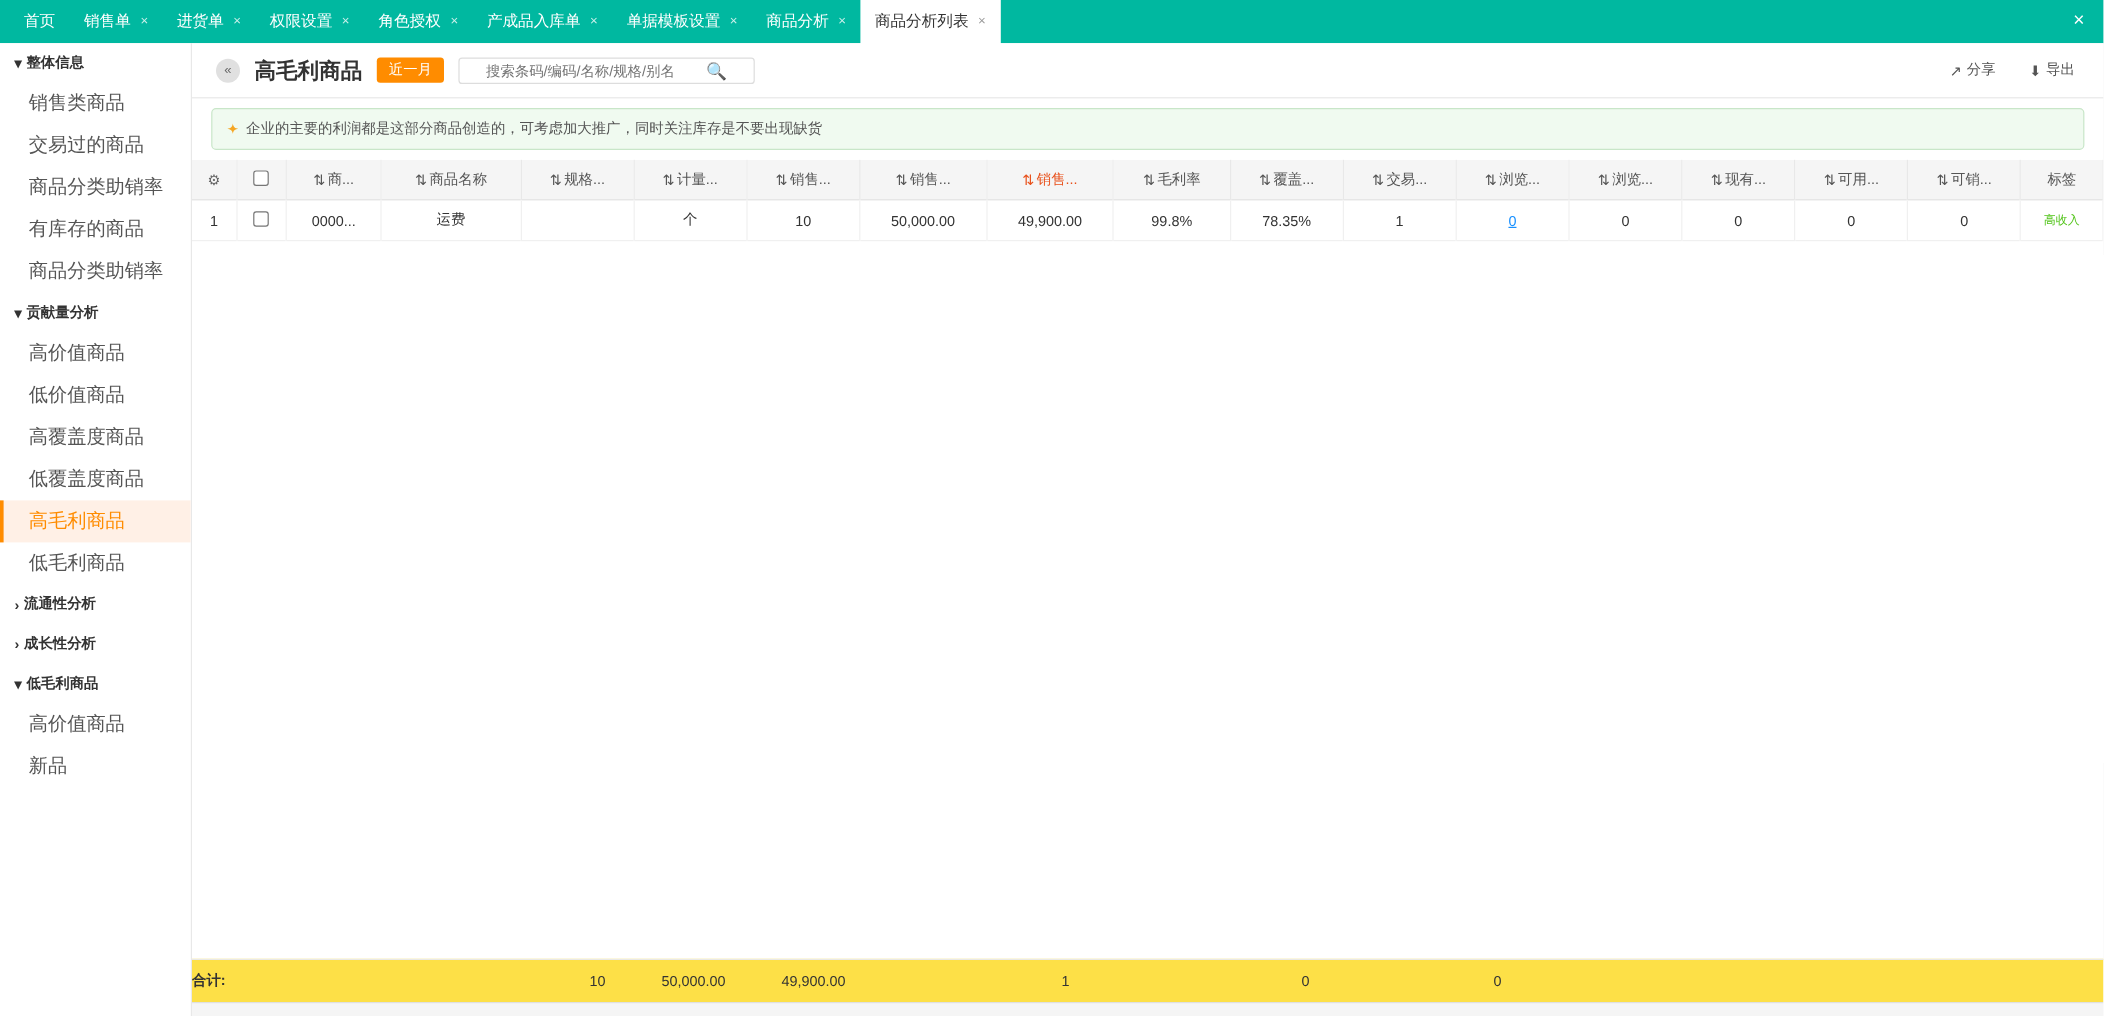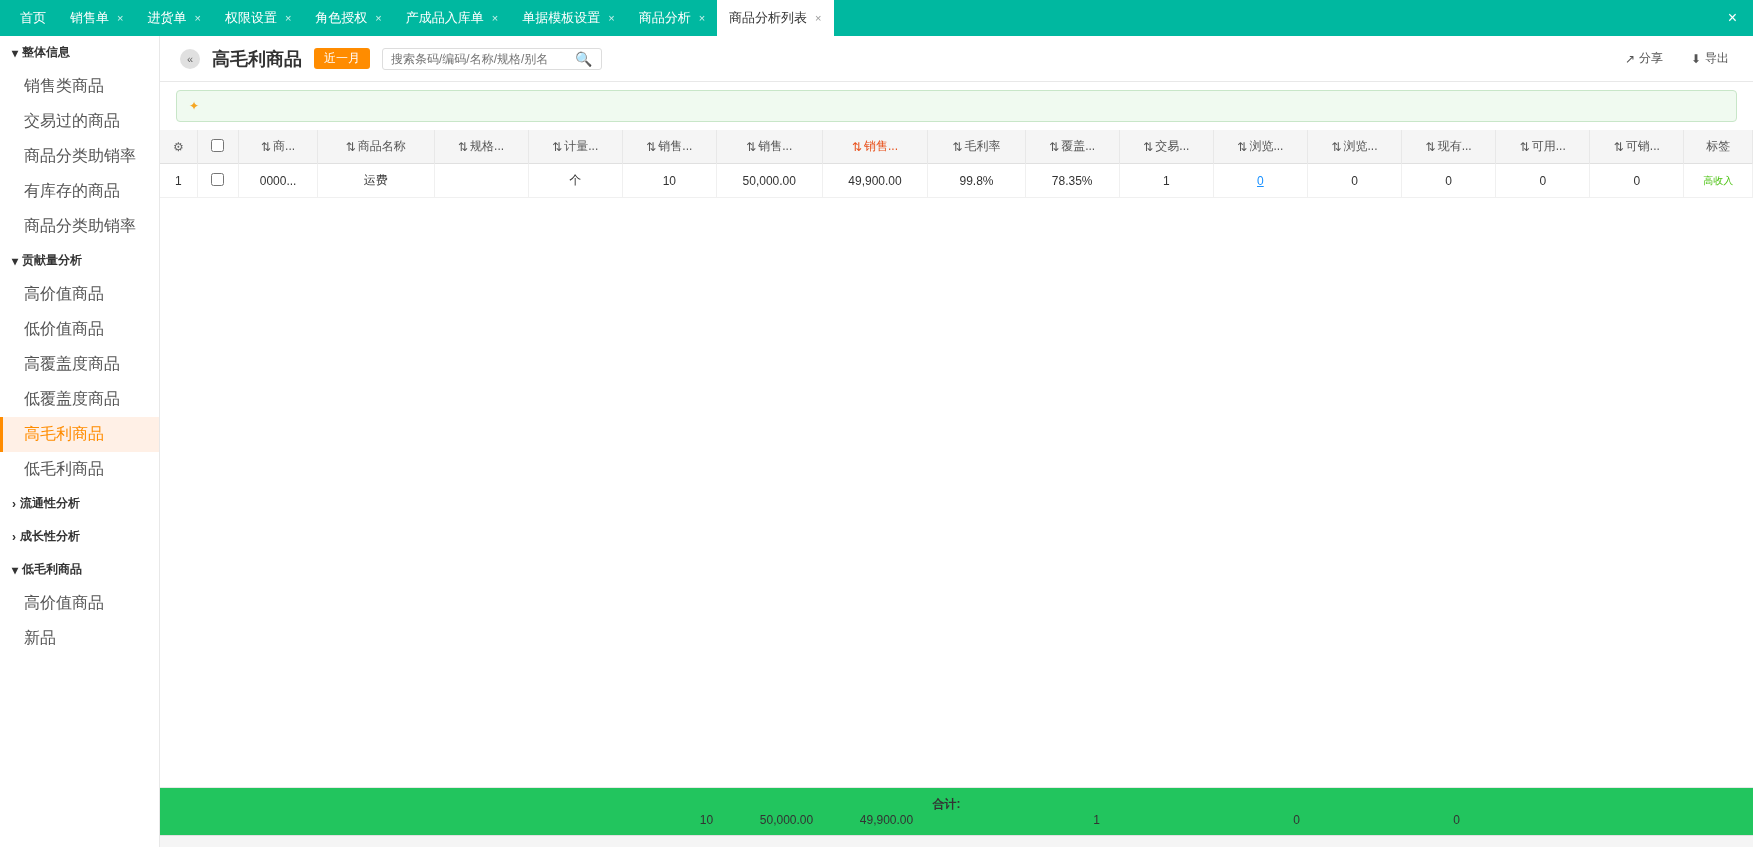--- a/index.html
+++ b/index.html
@@ -110,21 +110,21 @@
       padding: 2px 10px;
       border-radius: 3px;
       font-size: 12px;
       cursor: pointer;
     }
     .search-box {
       display: flex;
       align-items: center;
       border: 1px solid #ddd;
       border-radius: 3px;
-      padding: 2px 8px;
+      padding: 2px 22px;
       gap: 4px;
       flex: 0 0 220px;
     }
     .search-box input {
       border: none;
       outline: none;
       font-size: 12px;
       color: #999;
       width: 180px;
     }
@@ -213,29 +213,28 @@
       text-align: center;
       color: #333;
       border-right: 1px solid #f0f0f0;
       white-space: nowrap;
     }
     .tag-high { color: #52c41a; font-size: 10px; }
     .link-cell { color: #1890ff; text-decoration: underline; cursor: pointer; }
 
     
     .footer-bar {
-      background: #22c55e;
+      background: #fde047;
       border-top: 1px solid #e8e8e8;
-      padding: 8px 32px;
+      padding: 8px 0;
       display: flex;
       align-items: center;
       font-size: 12px;
       color: #333;
       min-height: 36px;
-      flex-direction: column;
     }
     .footer-label { margin-right: 20px; font-weight: bold; }
     .footer-cells {
       display: flex;
       flex: 1;
     }
     .footer-cell {
       text-align: center;
       padding: 0 6px;
       white-space: nowrap;
@@ -383,20 +382,21 @@
         </div>
         <div class="header-btn">
           <span>⬇</span>
           <span>导出</span>
         </div>
       </div>
     </div>
 
     <div class="info-banner">
       <span class="bulb">✦</span>
+      <span>企业的主要的利润都是这部分商品创造的，可考虑加大推广，同时关注库存是不要出现缺货</span>
     </div>
 
     <div class="table-container">
       <table>
         <thead>
           <tr>
             <th>
               <div class="col-label settings-col">⚙</div>
             </th>
             <th>

